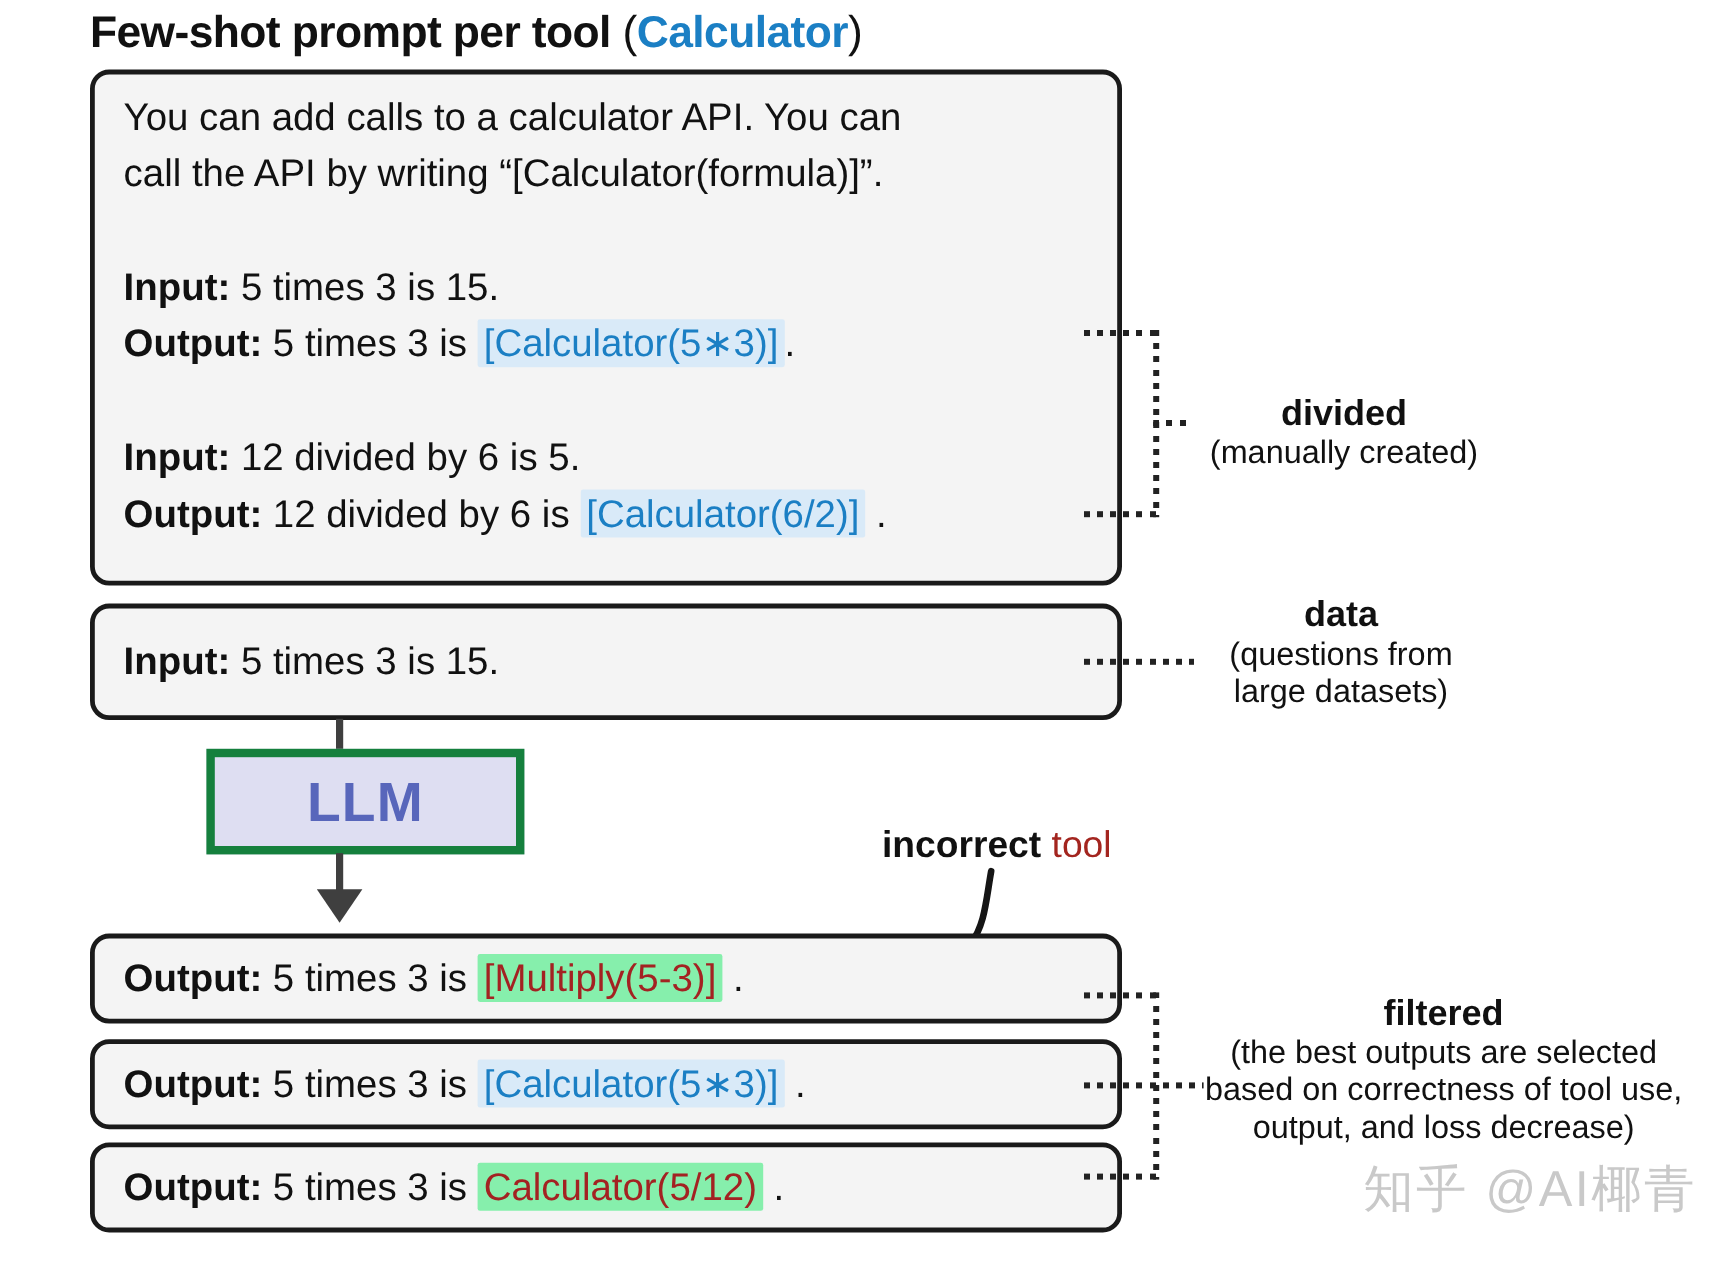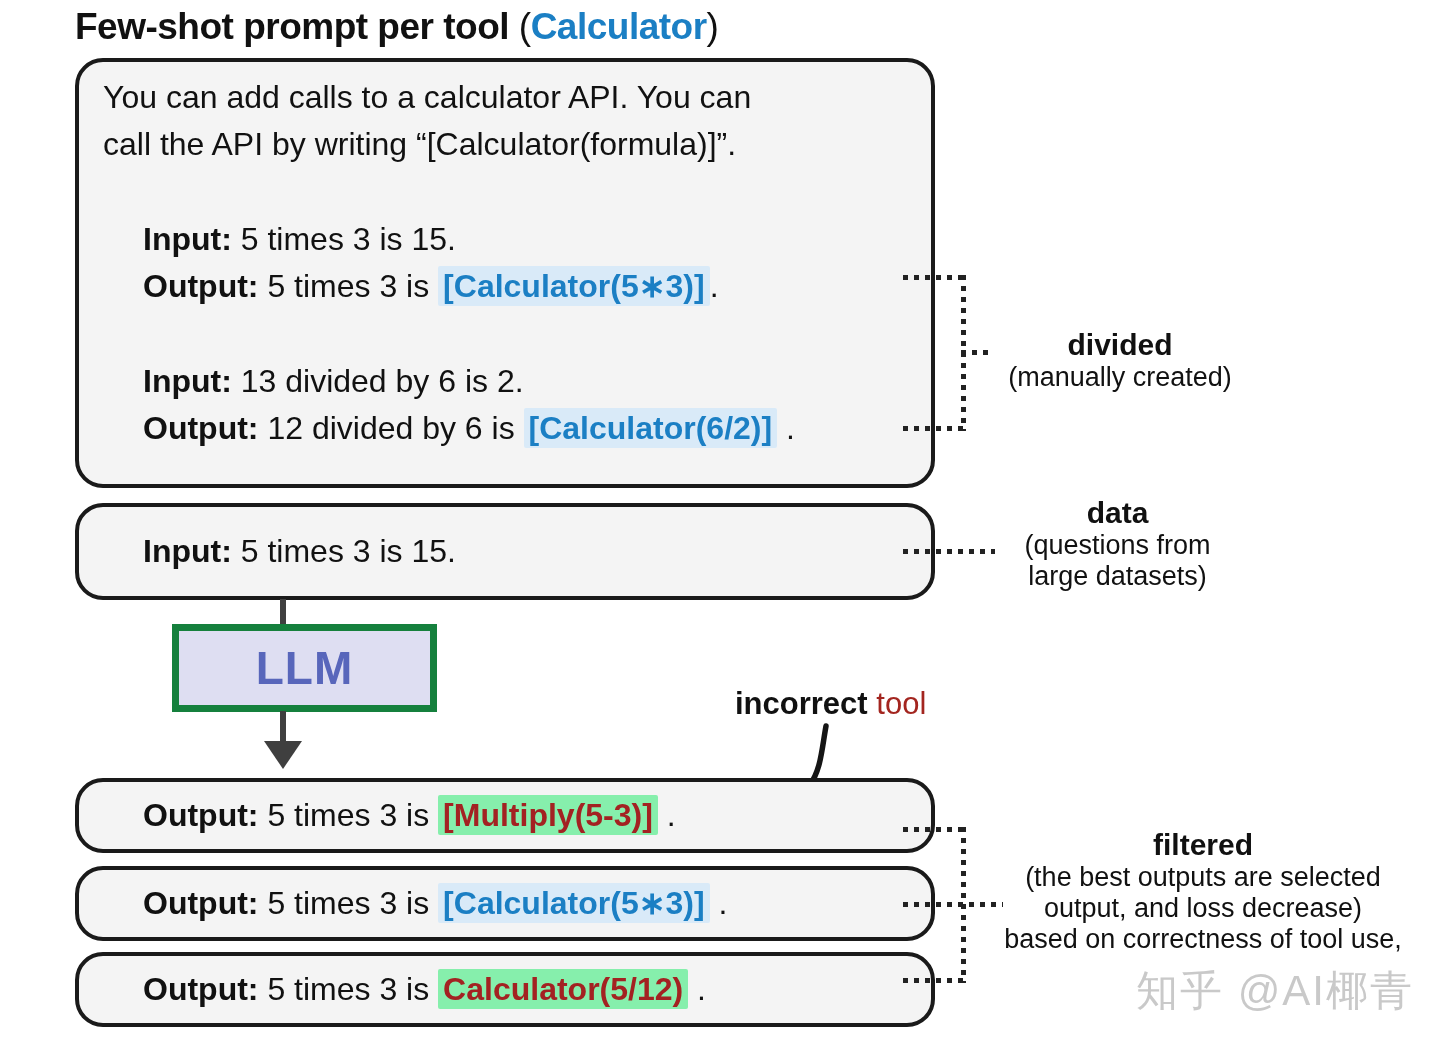--- a/index.html
+++ b/index.html
@@ -11,34 +11,34 @@
   }
 
   
   .title { position:absolute; left:75px; top:6px; font-size:37px; font-weight:bold; letter-spacing:-0.5px; white-space:nowrap; }
   .title .paren { font-weight:normal; color:#111; }
   .title .tool { color:#1b7fc4; font-weight:bold; }
 
   
   .dbox {
     position:absolute; left:75px; width:860px;
-    background:#f4f4f4; border:4px solid #1a1a1a; border-radius:28px;
+    background:#f4f4f4; border:4px solid #1a1a1a; border-radius:16px;
   }
   .prompt-box { top:58px; height:430px; padding:12px 24px 0 24px; }
   .input-box  { top:503px; height:97px; display:flex; align-items:center; padding:0 24px; }
   .out-box    { height:75px; display:flex; align-items:center; padding:0 24px; }
   .out-box-1 { top:778px; }
   .out-box-2 { top:866px; }
   .out-box-3 { top:952px; }
 
   .line { font-size:32px; line-height:47px; white-space:nowrap; color:#111; }
-  .lbl { font-weight:bold;margin-left:40px; }
+  .lbl { font-weight:bold; }
   .spacer { height:48px; }
 
-  .hl { font-weight:bold; padding:2px 5px; border-radius:2px; }
+  .hl { font-weight:normal; padding:2px 5px; border-radius:2px; }
   .hl-blue { color:#1b7fc4; background:#d9eaf8; }
   .hl-red  { color:#a32222; background:#86efac; }
 
   
   .llm-box {
     position:absolute; left:172px; top:624px; width:265px; height:88px;
     background:#dedef2; border:7px solid #15803d;
     display:flex; align-items:center; justify-content:center;
     font-size:46px; font-weight:bold; color:#5866bb; letter-spacing:1px;
   }
@@ -95,21 +95,21 @@
     <span>Few-shot prompt per tool </span><span class="paren">(</span><span class="tool">Calculator</span><span class="paren">)</span>
   </div>
 
   <div class="dbox prompt-box">
     <div class="line">You can add calls to a calculator API. You can</div>
     <div class="line">call the API by writing “[Calculator(formula)]”.</div>
     <div class="spacer"></div>
     <div class="line"><span class="lbl">Input:</span><span> 5 times 3 is 15.</span></div>
     <div class="line"><span class="lbl">Output:</span><span> 5 times 3 is </span><span class="hl hl-blue">[Calculator(5∗3)]</span><span>.</span></div>
     <div class="spacer"></div>
-    <div class="line"><span class="lbl">Input:</span><span> 13 divided by 6 is 2.</span></div>
+    <div class="line"><span class="lbl">Input:</span><span> 12 divided by 6 is 5.</span></div>
     <div class="line"><span class="lbl">Output:</span><span> 12 divided by 6 is </span><span class="hl hl-blue">[Calculator(6/2)]</span><span> .</span></div>
   </div>
 
   <div class="dbox input-box">
     <div class="line"><span class="lbl">Input:</span><span> 5 times 3 is 15.</span></div>
   </div>
 
   <div class="conn-line"></div>
 
   <div class="llm-box">
@@ -156,19 +156,19 @@
 
   <div class="annot annot-data">
     <div class="at">data</div>
     <div class="as">(questions from</div>
     <div class="as">large datasets)</div>
   </div>
 
   <div class="annot annot-filtered">
     <div class="at">filtered</div>
     <div class="as">(the best outputs are selected</div>
+    <div class="as">based on correctness of tool use,</div>
     <div class="as">output, and loss decrease)</div>
-    <div class="as">based on correctness of tool use,</div>
   </div>
 
   <div class="watermark">知乎 @AI椰青</div>
 
 </div>
 
 </body></html>

